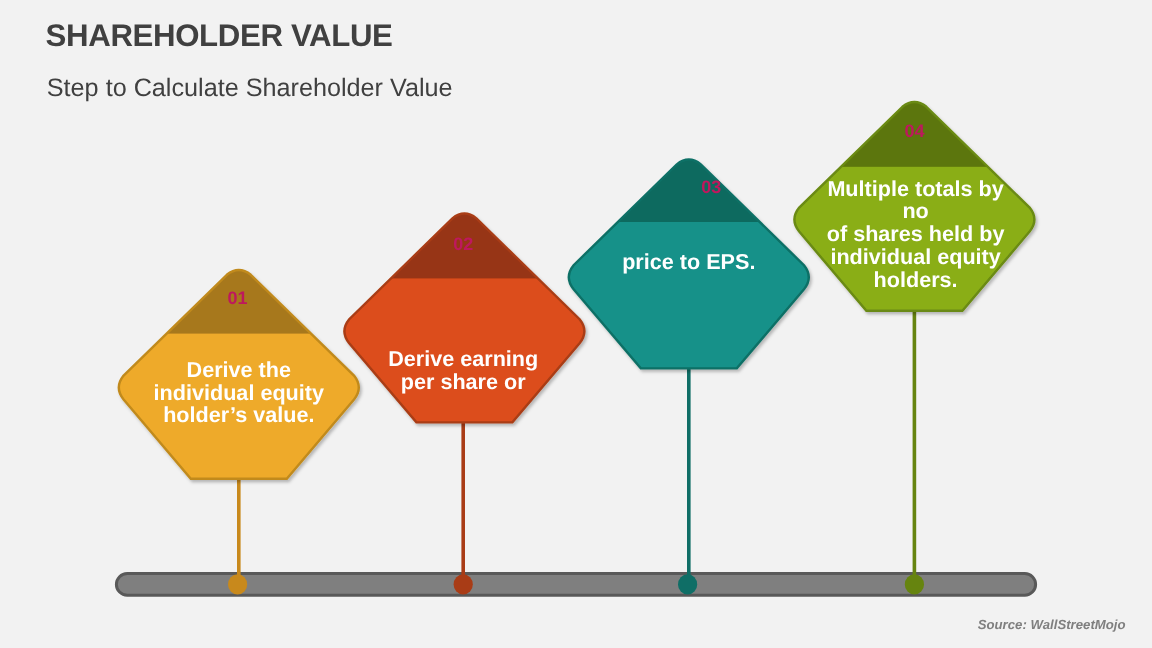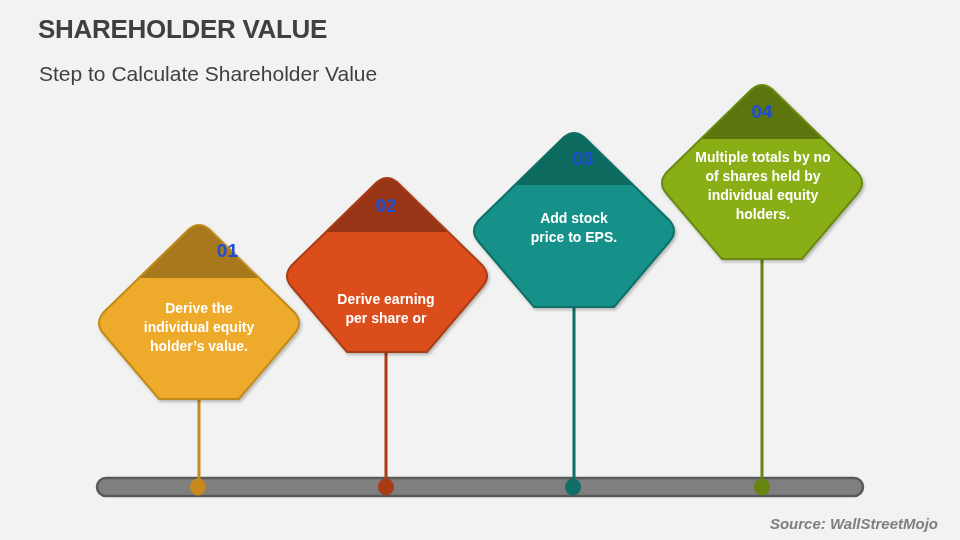--- a/index.html
+++ b/index.html
@@ -14,29 +14,29 @@
       font-size: 26px; font-weight: bold; color: #404040;
       letter-spacing: -0.3px;
     }
     .subtitle {
       position: absolute; left: 39px; top: 62px;
       font-size: 21px; color: #404040;
     }
     .canvas { position: absolute; left: 0; top: 0; width: 960px; height: 540px; }
     .card-text {
       position: absolute; width: 150px; text-align: center;
-      color: #ffffff; font-size: 14px; font-weight: bold; line-height: 19px;
+      color: #ffffff; font-size: 18px; font-weight: bold; line-height: 19px;
     }
     .card-num {
       position: absolute; width: 80px; text-align: center;
-      color: #1d4ed8; font-size: 19px; font-weight: bold;
+      color: #be185d; font-size: 15px; font-weight: bold;
     }
     .source {
       position: absolute; right: 22px; top: 515px;
-      font-size: 15px; font-style: italic; font-weight: bold; color: #7f7f7f;
+      font-size: 11px; font-style: italic; font-weight: bold; color: #7f7f7f;
     }
   </style>
 </head>
 <body>
 
 <div class="title">SHAREHOLDER VALUE</div>
 <div class="subtitle">Step to Calculate Shareholder Value</div>
 
 <svg class="canvas" width="960" height="540" viewBox="0 0 960 540">
   <defs>
@@ -94,36 +94,35 @@
     <g transform="translate(660,85)" filter="url(#shadow)">
       <g clip-path="url(#card-clip)">
         <rect x="-5" y="-5" width="215" height="190" fill="#8aae14"></rect>
         <rect x="-5" y="-5" width="215" height="59" fill="#5c7610"></rect>
       </g>
       <use href="#card-shape" fill="none" stroke="#6a8a12" stroke-width="2"></use>
     </g>
   </g>
 </svg>
 
-<div class="card-num" style="left:158px; top:240px;text-align:right;">01</div>
+<div class="card-num" style="left:158px; top:240px;">01</div>
 <div class="card-num" style="left:346px; top:195px;">02</div>
-<div class="card-num" style="left:543px; top:148px;">03</div>
+<div class="card-num" style="left:521px; top:148px;text-align:right;">03</div>
 <div class="card-num" style="left:722px; top:101px;">04</div>
 
 <div class="card-text" style="left:124px; top:299px;">
   <div>Derive the</div>
   <div>individual equity</div>
   <div>holder’s value.</div>
 </div>
 <div class="card-text" style="left:311px; top:251px;margin-top:39px;">
   <div>Derive earning</div>
   <div>per share or</div>
 </div>
 <div class="card-text" style="left:499px; top:209px;">
-  <div>Add stock</div>
   <div>price to EPS.</div>
 </div>
 <div class="card-text" style="left:683px; top:148px; width:160px;">
   <div>Multiple totals by no</div>
   <div>of shares held by</div>
   <div>individual equity</div>
   <div>holders.</div>
 </div>
 
 <div class="source">Source: WallStreetMojo</div>

